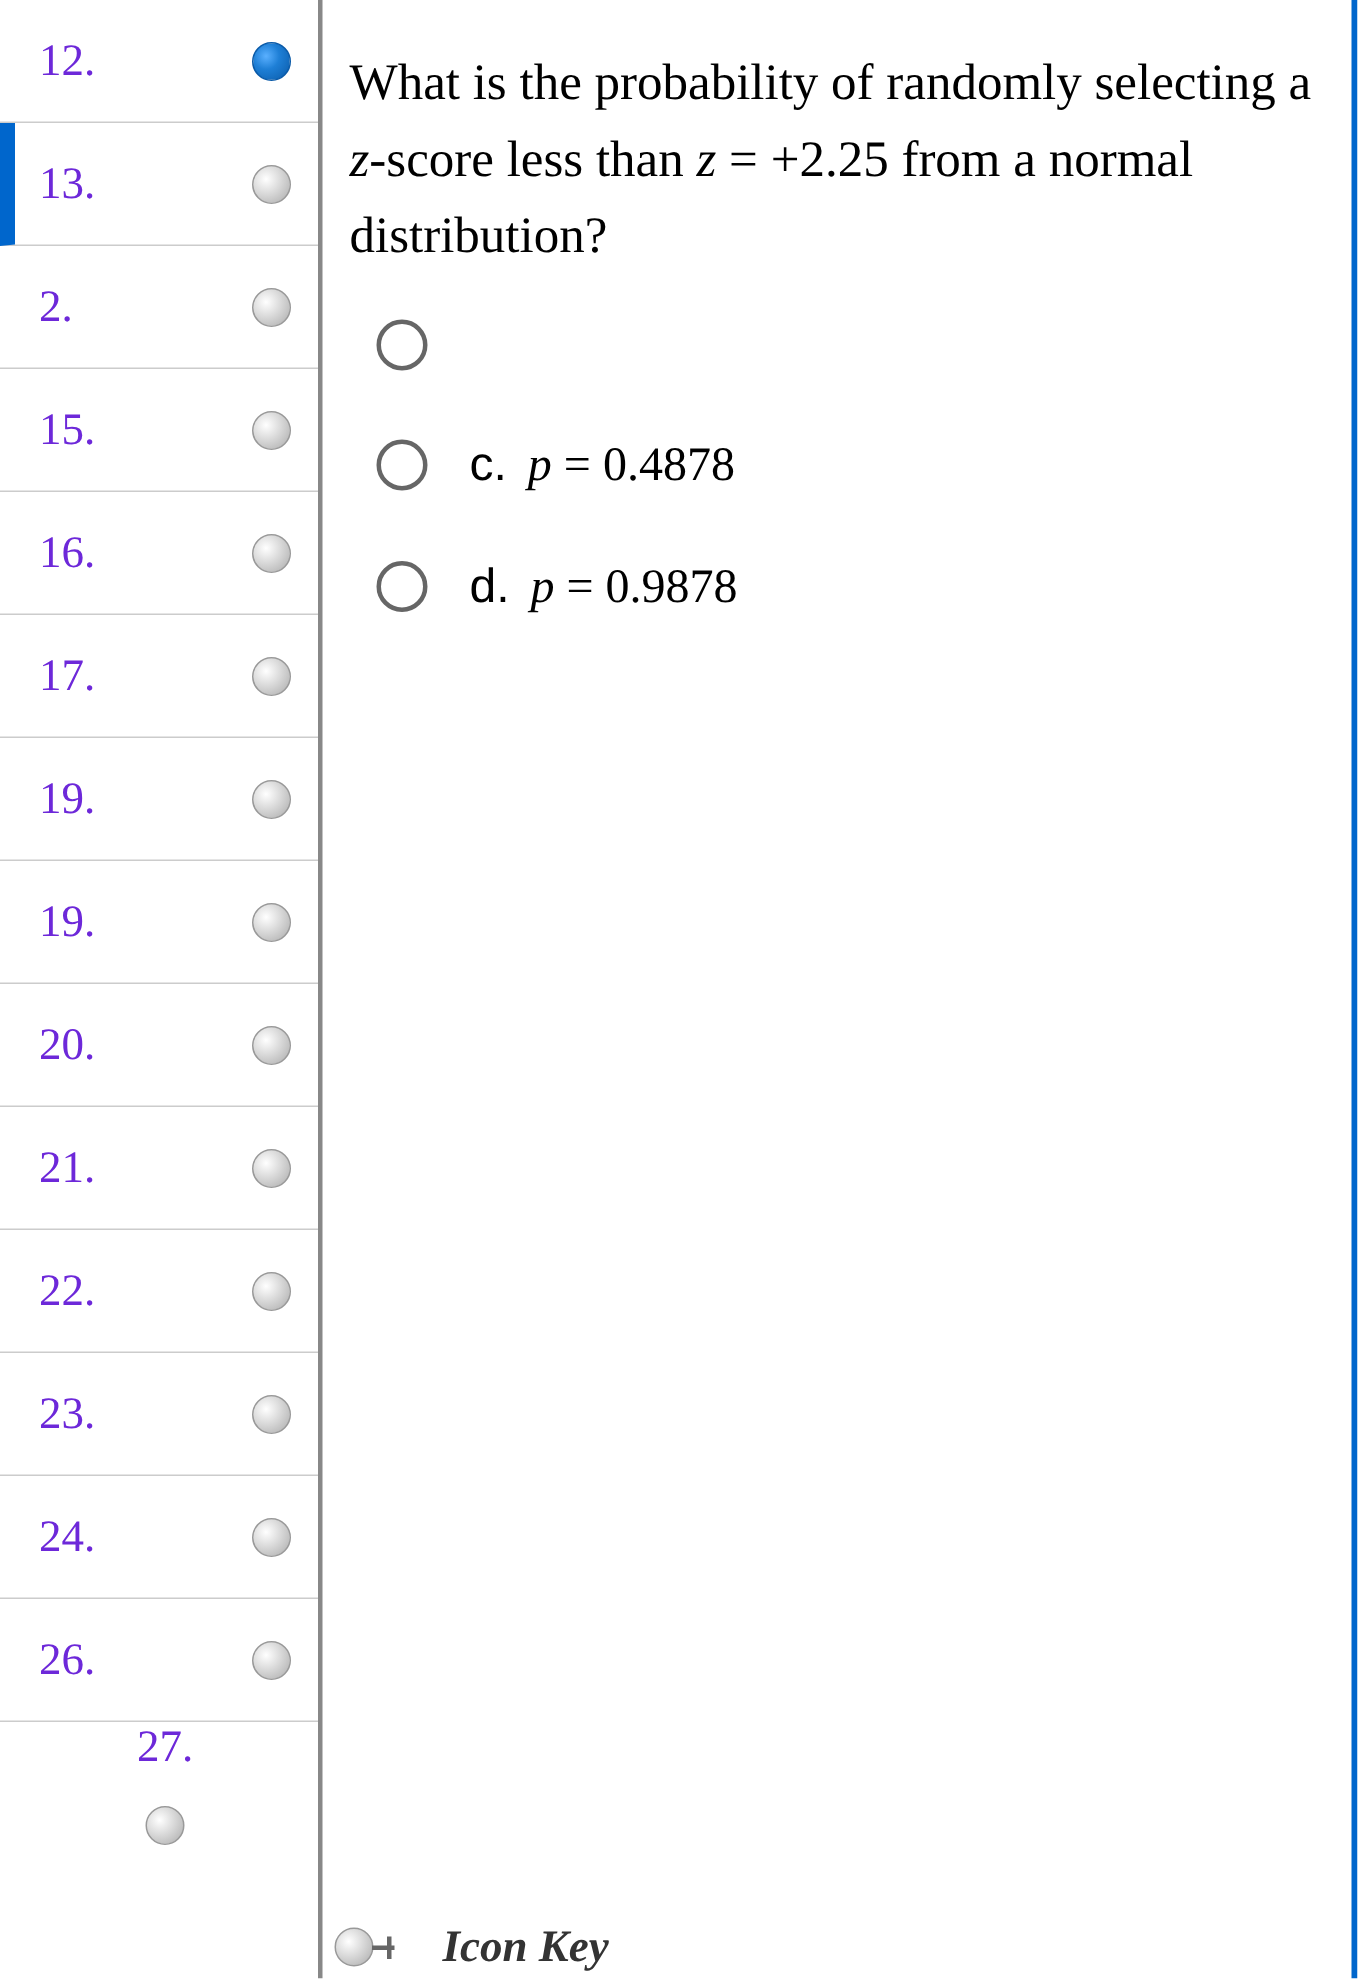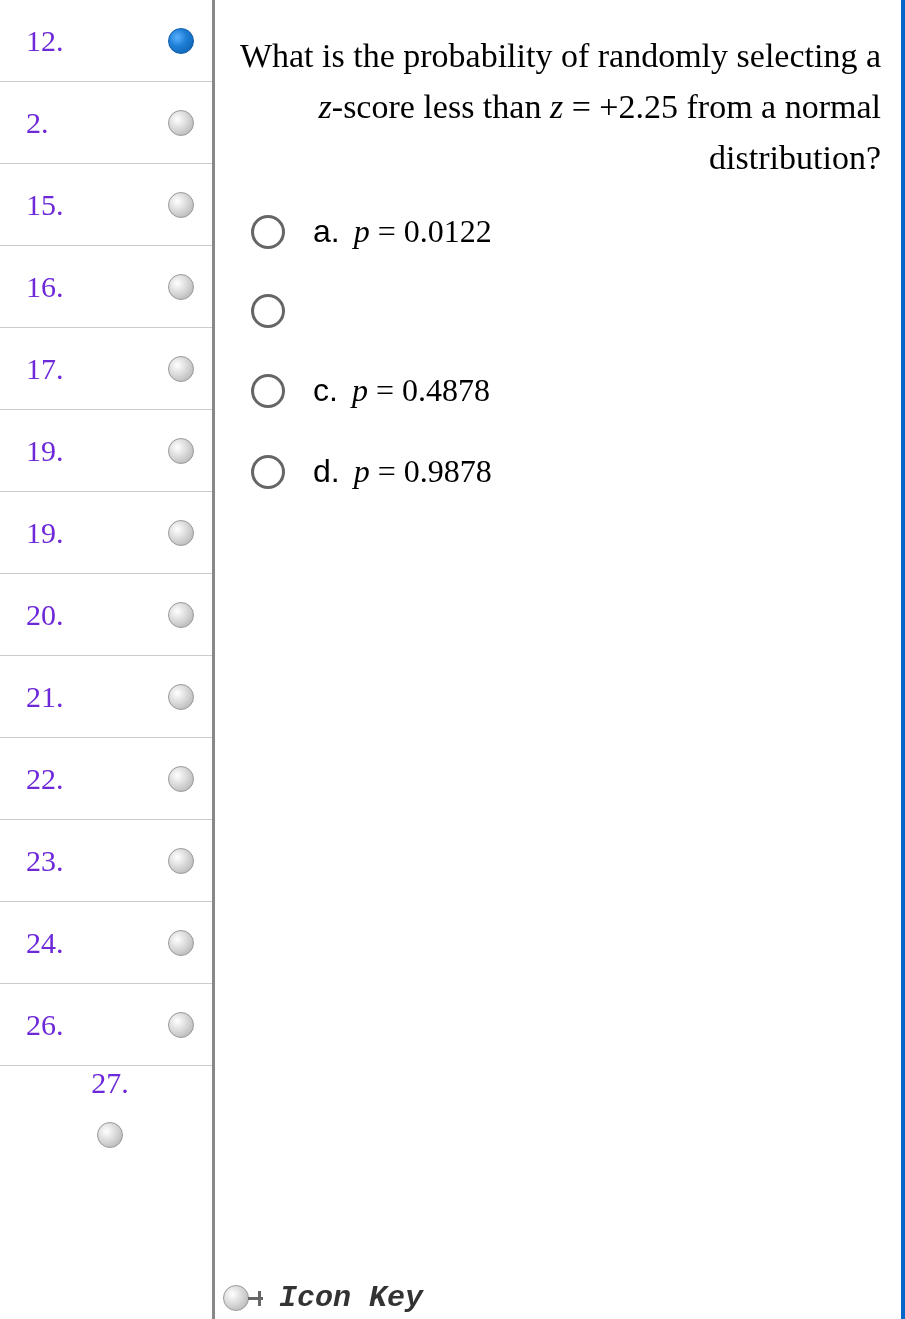--- a/index.html
+++ b/index.html
@@ -59,21 +59,20 @@
   flex: 1;
   position: relative;
   padding: 0;
   border-right: 4px solid #0066cc;
   display: flex;
   flex-direction: column;
 }
 .question-area {
   flex: 1;
   padding: 30px 20px 10px 18px;
-  text-align: right;
 }
 .question-text {
   font-size: 34px;
   line-height: 1.5;
   color: #000;
   margin-bottom: 30px;
 }
 .question-text .z { font-style: italic; }
 .answers {
   padding-left: 18px;
@@ -101,23 +100,23 @@
   margin-right: 6px;
 }
 .answer-label .p { font-style: italic; }
 .icon-key-bar {
   display: flex;
   align-items: center;
   padding: 4px 0 4px 8px;
   font-size: 30px;
   font-style: italic;
   font-weight: bold;
-  font-family: Liberation Mono, monospace;
+  font-family: Liberation Serif, serif;
   color: #333;
-  gap: 8px;
+  gap: 24px;
 }
 .icon-key-glyph {
   width: 26px;
   height: 26px;
   border-radius: 50%;
   background: radial-gradient(circle at 35% 35%, #fff 0%, #eee 20%, #ccc 60%, #aaa 100%);
   border: 1px solid #999;
   position: relative;
 }
 .icon-key-glyph::after {
@@ -166,20 +165,24 @@
 </style>
 </head>
 <body>
 
 <div class="container">
   <div class="sidebar" id="sidebar">
       <div class="nav-item">
         <span class="num">12.</span>
         <span class="status-dot filled"></span>
       </div>
+      <div class="nav-item current">
+        <span class="num">13.</span>
+        <span class="status-dot"></span>
+      </div>
       <div class="nav-item">
         <span class="num">2.</span>
         <span class="status-dot"></span>
       </div>
       <div class="nav-item">
         <span class="num">15.</span>
         <span class="status-dot"></span>
       </div>
       <div class="nav-item">
         <span class="num">16.</span>
@@ -225,24 +228,20 @@
         <span class="num">27.</span>
         <span class="status-dot"></span>
       </div>
     </div>
   <div class="main">
     <div class="question-area">
       <div class="question-text">
         <span>What is the probability of randomly selecting a </span><span class="z">z</span><span>-score less than </span><span class="z">z</span><span> = +2.25 from a normal distribution?</span>
       </div>
       <div class="answers" id="answers">
-          <div class="answer-row">
-            <span class="answer-radio"></span>
-            <span class="answer-label"><span class="lett">a.</span> <span class="p">p</span> = 0.0122</span>
-          </div>
           <div class="answer-row">
             <span class="answer-radio"></span>
           </div>
           <div class="answer-row">
             <span class="answer-radio"></span>
             <span class="answer-label"><span class="lett">c.</span> <span class="p">p</span> = 0.4878</span>
           </div>
           <div class="answer-row">
             <span class="answer-radio"></span>
             <span class="answer-label"><span class="lett">d.</span> <span class="p">p</span> = 0.9878</span>

